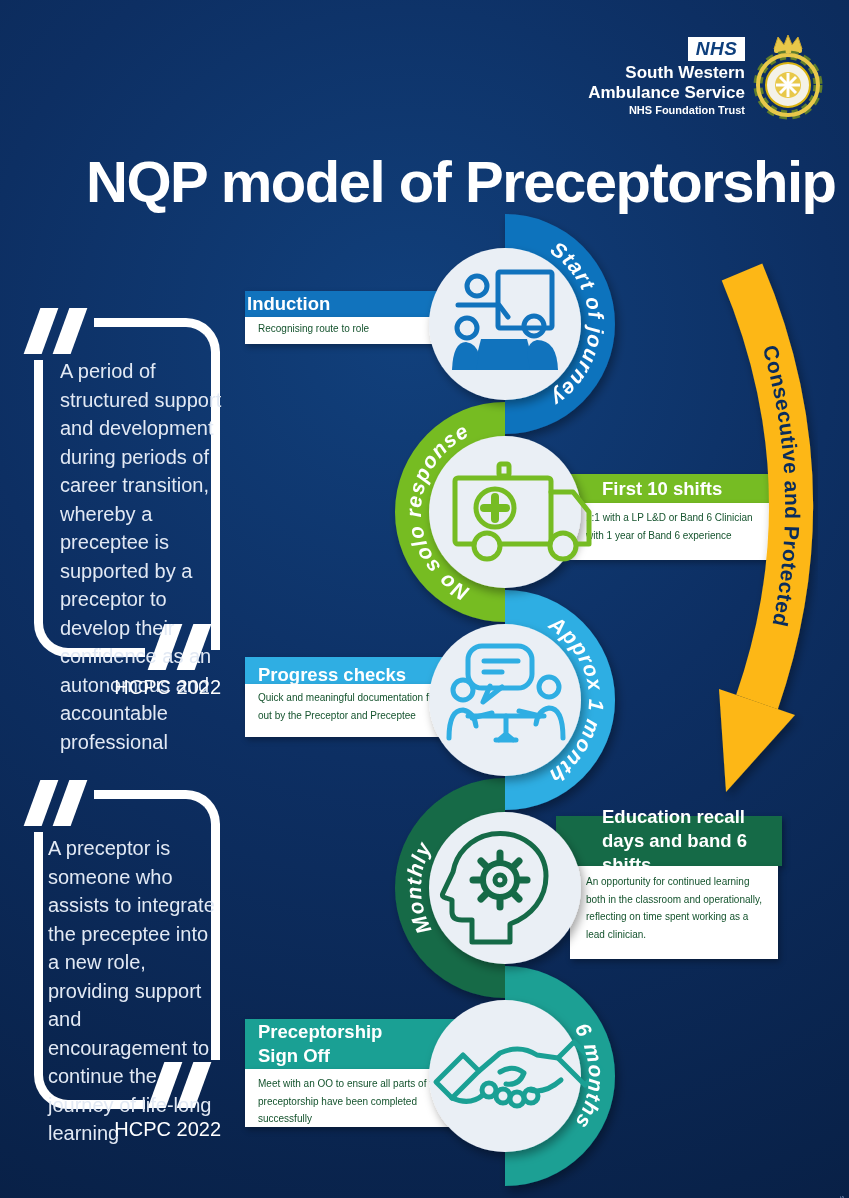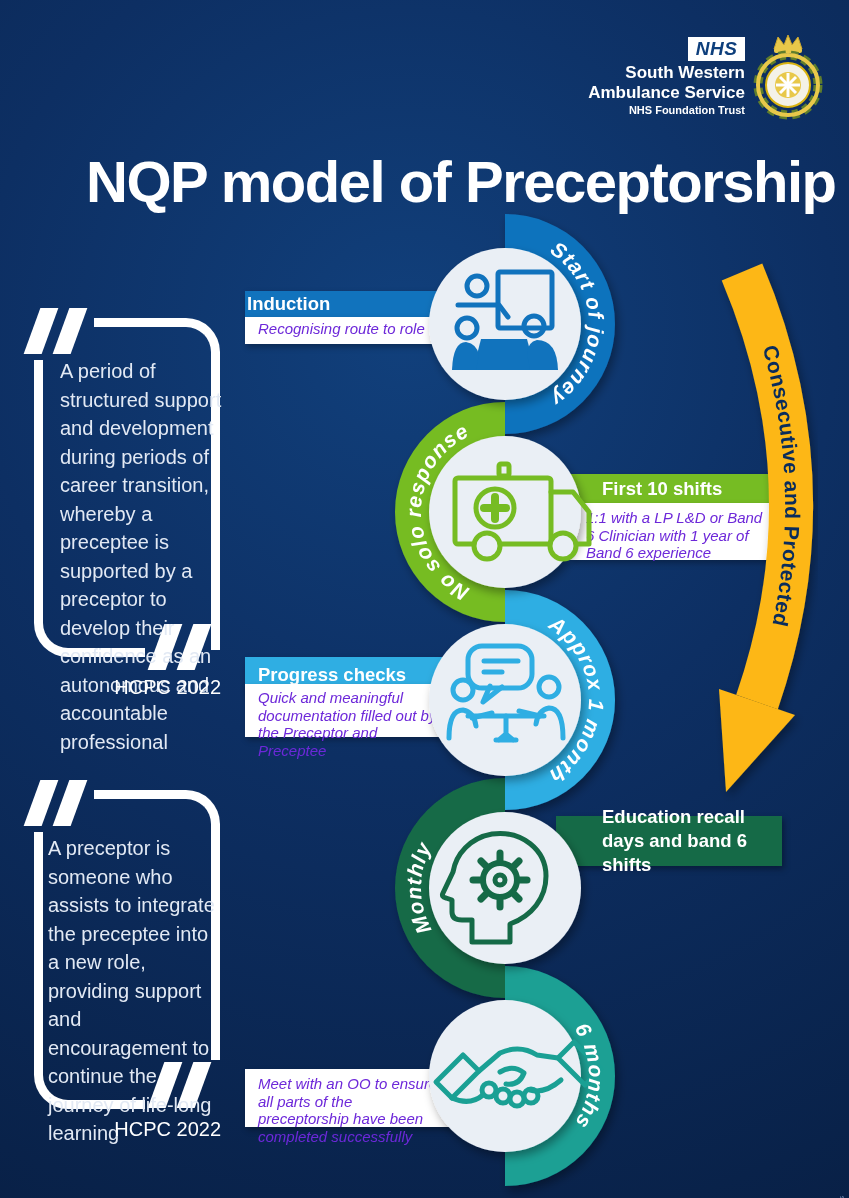--- a/index.html
+++ b/index.html
@@ -20,21 +20,21 @@
   
   .quote{width:198px;color:#e2e9f4;}
   .q-frame-tr{position:absolute;border-top:9px solid #fff;border-right:9px solid #fff;border-top-right-radius:34px;}
   .q-frame-bl{position:absolute;border-left:9px solid #fff;border-bottom:9px solid #fff;border-bottom-left-radius:34px;}
   .q-mark{position:absolute;display:flex;gap:11px;}
   .q-mark i{display:block;width:18px;height:46px;background:#fff;transform:skewX(-20deg);}
   .q-text{position:absolute;font-size:20px;line-height:28.5px;}
   .q-src{position:absolute;color:#fff;font-size:20px;font-weight:normal;text-align:right;}
   
   .bar{position:absolute;color:#fff;font-weight:bold;font-size:18.5px;line-height:24px;box-shadow:2px 3px 6px rgba(0,0,0,.35);display:flex;align-items:center;}
-  .desc{position:absolute;background:#fff;color:#6d28d9;font-size:15px;line-height:17.5px;box-shadow:2px 3px 6px rgba(0,0,0,.3);font-style:italic;}
+  .desc{position:absolute;background:#fff;color:#14532d;font-size:10px;line-height:17.5px;box-shadow:2px 3px 6px rgba(0,0,0,.3);}
   svg text{font-family:"Liberation Sans", sans-serif;}
   .arc-label{font-size:21px;font-weight:bold;font-style:italic;fill:#fff;letter-spacing:1px;}
   .arrow-label{font-size:21px;font-weight:bold;fill:#0a2c5c;letter-spacing:.5px;}
   .side-text{right:3px;bottom:2px;transform:rotate(-90deg);transform-origin:100% 100%;font-size:7.5px;color:#7e96bf;white-space:nowrap;}
 </style>
 </head>
 <body>
 
 <div class="poster">
 
@@ -55,21 +55,27 @@
   <div class="bar" style="left: 245px; top: 657px; width: 199px; height: 36px; padding-left: 13px; background: rgb(47, 174, 227);">
     <span>Progress checks</span>
   </div>
   <div class="desc" style="left:245px;top:684px;width:189px;height:43px;padding:5px 10px 5px 13px;">
     <span>Quick and meaningful documentation filled out by the Preceptor and Preceptee</span>
   </div>
 
   <div class="bar" style="left: 556px; top: 816px; width: 180px; height: 50px; padding-left: 46px; background: rgb(21, 106, 71);">
     <span>Education recall days and band 6 shifts</span>
   </div>
-
+  <div class="desc" style="left:570px;top:866px;width:182px;height:79px;padding:7px 10px 7px 16px;">
+    <span>An opportunity for continued learning both in the classroom and operationally, reflecting on time spent working as a lead clinician.</span>
+  </div>
+
+  <div class="bar" style="left: 245px; top: 1019px; width: 205px; height: 50px; padding-left: 13px; background: rgb(26, 160, 148);">
+    <span style="display:block;width:150px;">Preceptorship Sign Off</span>
+  </div>
   <div class="desc" style="left:245px;top:1069px;width:189px;height:46px;padding:6px 10px 6px 13px;">
     <span>Meet with an OO to ensure all parts of the preceptorship have been completed successfully</span>
   </div>
 
   <div class="abs quote" style="left:28px;top:302px;height:410px;">
     <div class="q-frame-tr" style="left:66px;top:16px;right:6px;bottom:62px;"></div>
     <div class="q-frame-bl" style="left:6px;top:58px;right:81px;bottom:55px;"></div>
     <div class="q-mark" style="left:4px;top:6px;">
         <i></i>
         <i></i>

